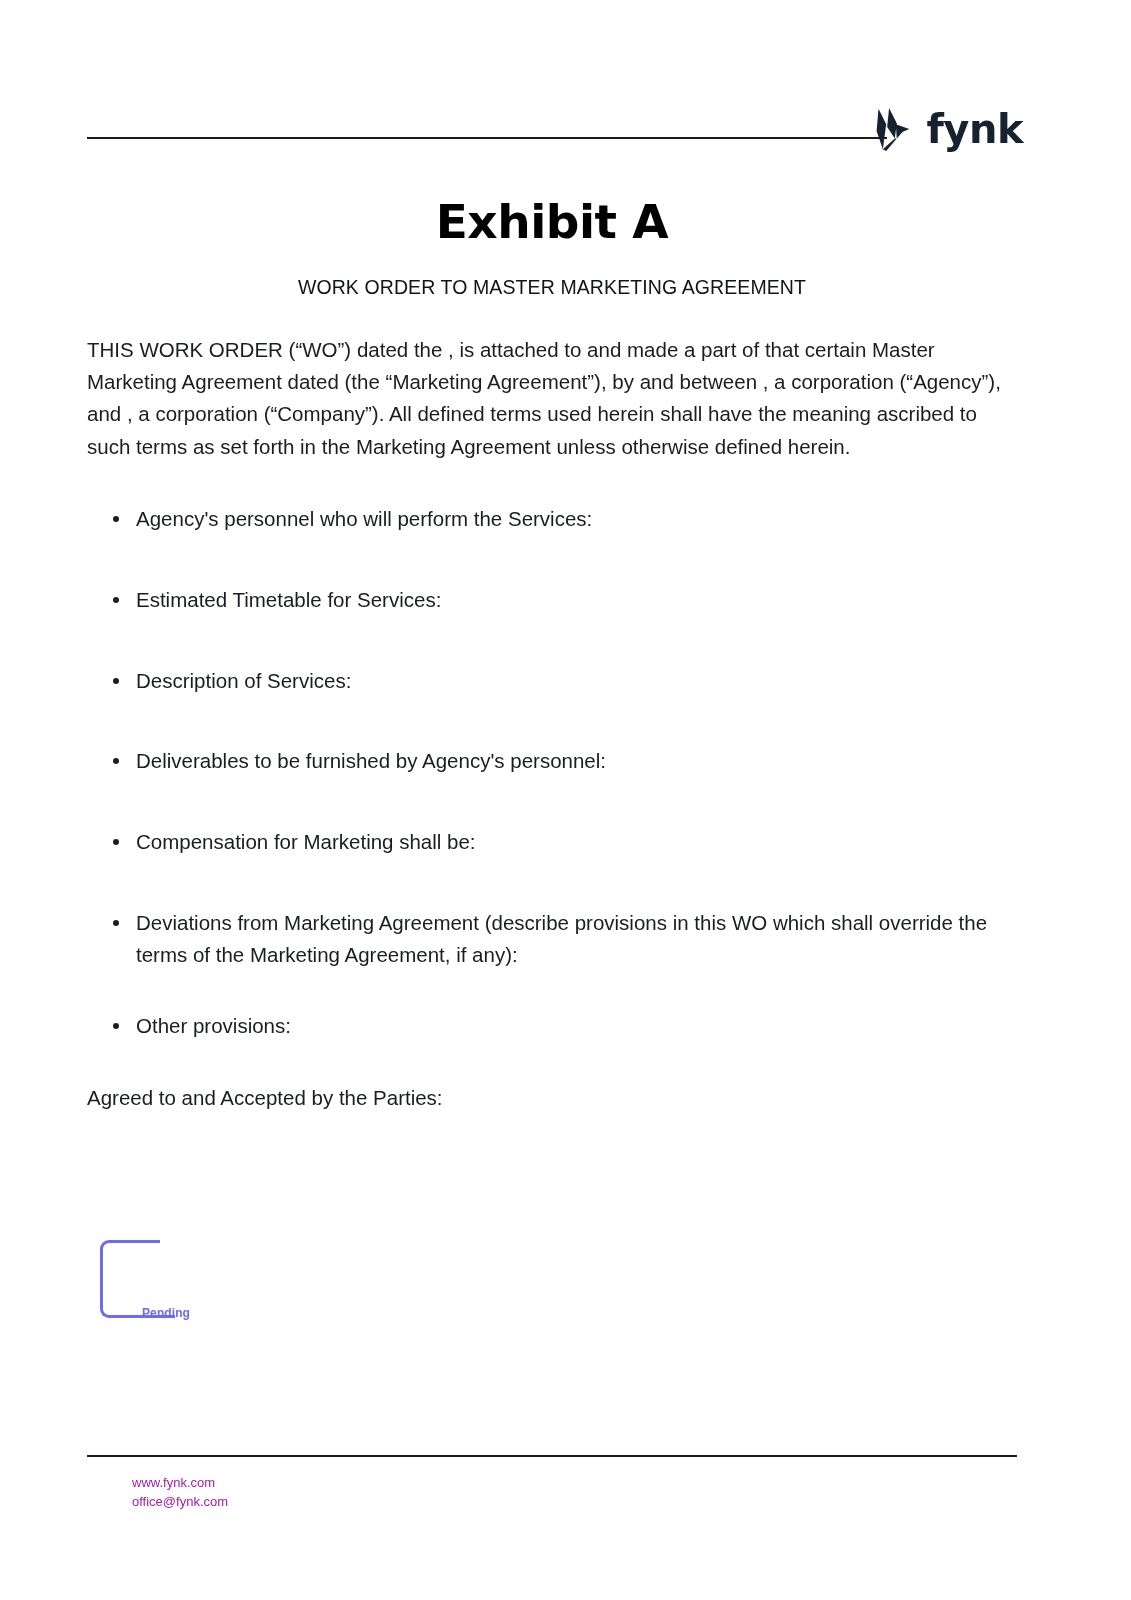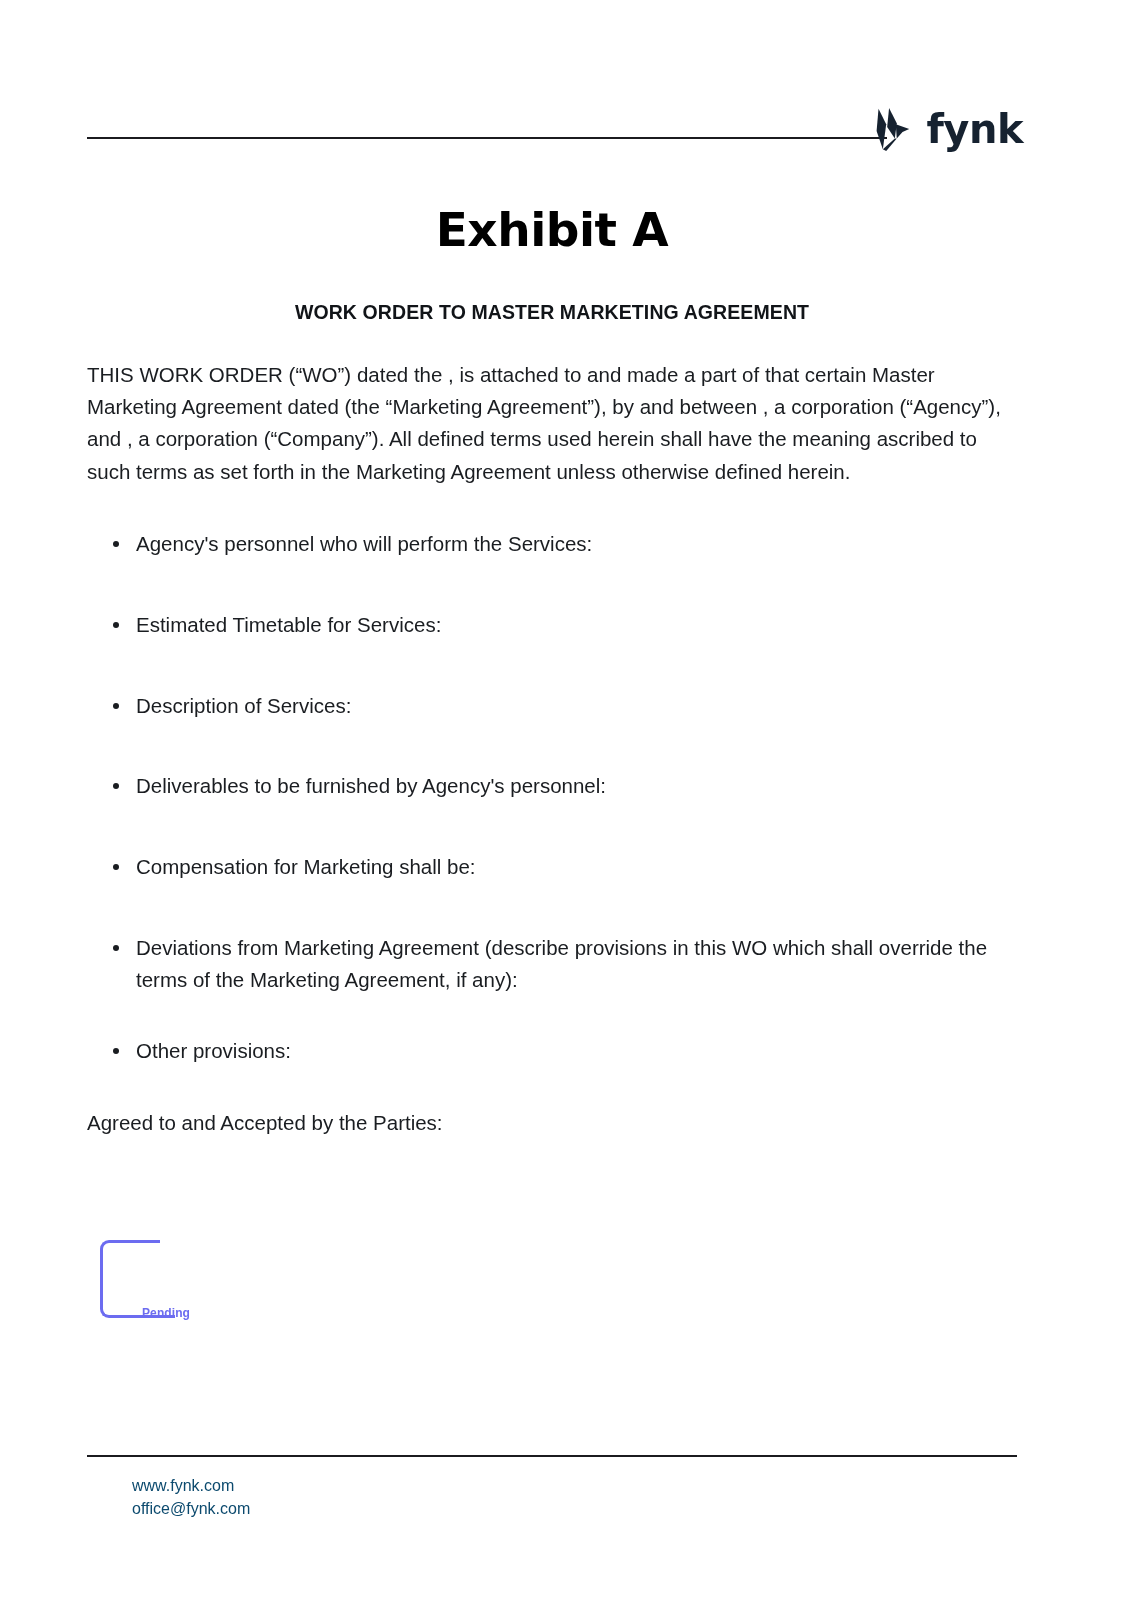--- a/index.html
+++ b/index.html
@@ -64,34 +64,34 @@
   }
 
   
   .content {
     position: absolute;
     left: 87px;
     top: 196px;
     width: 930px;
   }
   .doc-title {
-    margin: 8px;
+    margin: 0;
     text-align: center;
     font-family: "DejaVu Sans", sans-serif;
     font-size: 47px;
     font-weight: 700;
     letter-spacing: -0.5px;
     color: #000000;
     line-height: 1.12;
   }
   .doc-subtitle {
-    margin: 44px 0 0 0;
+    margin: 27px 0 0 0;
     text-align: center;
     font-size: 19.5px;
-    font-weight: 700;
+    font-weight: 400;
     letter-spacing: 0.1px;
     color: #111418;
   }
   .intro {
     margin: 35px 0 0 0;
     font-size: 20.5px;
     line-height: 1.58;
     color: #1a1d21;
     text-align: left;
   }
@@ -182,23 +182,23 @@
   .footer-rule {
     width: 930px;
     height: 2px;
     background: #1b1b1f;
   }
   .footer-lines {
     margin-top: 17px;
     padding-left: 45px;
   }
   .footer-lines div {
-    font-size: 16px;
+    font-size: 13px;
     line-height: 1.45;
-    color: #0c4a6e;
+    color: #a21caf;
   }
 </style>
 </head>
 <body>
 
 <div class="page">
 
   <div class="header">
     <div class="header-rule"></div>
     <div class="brand">

